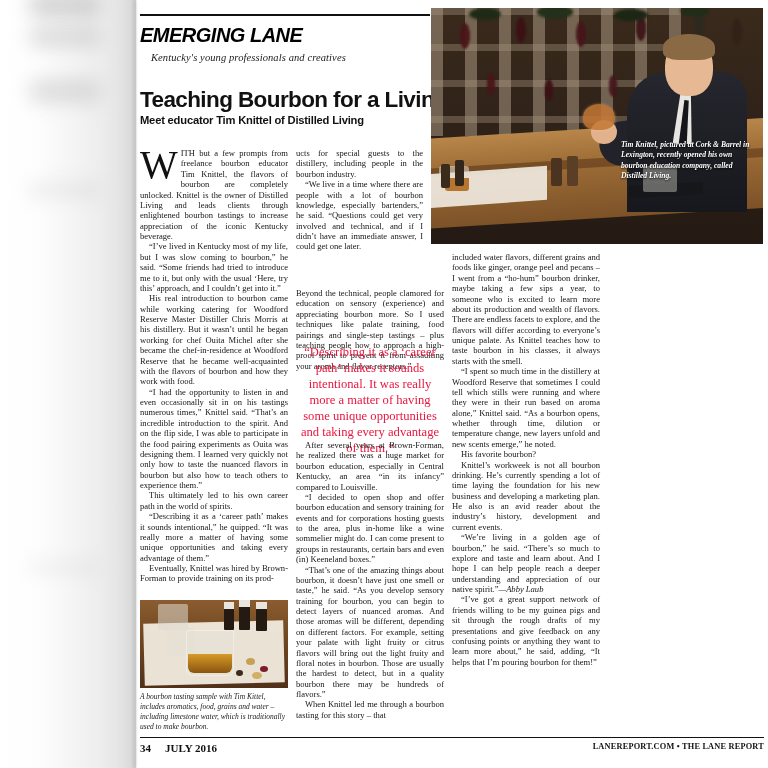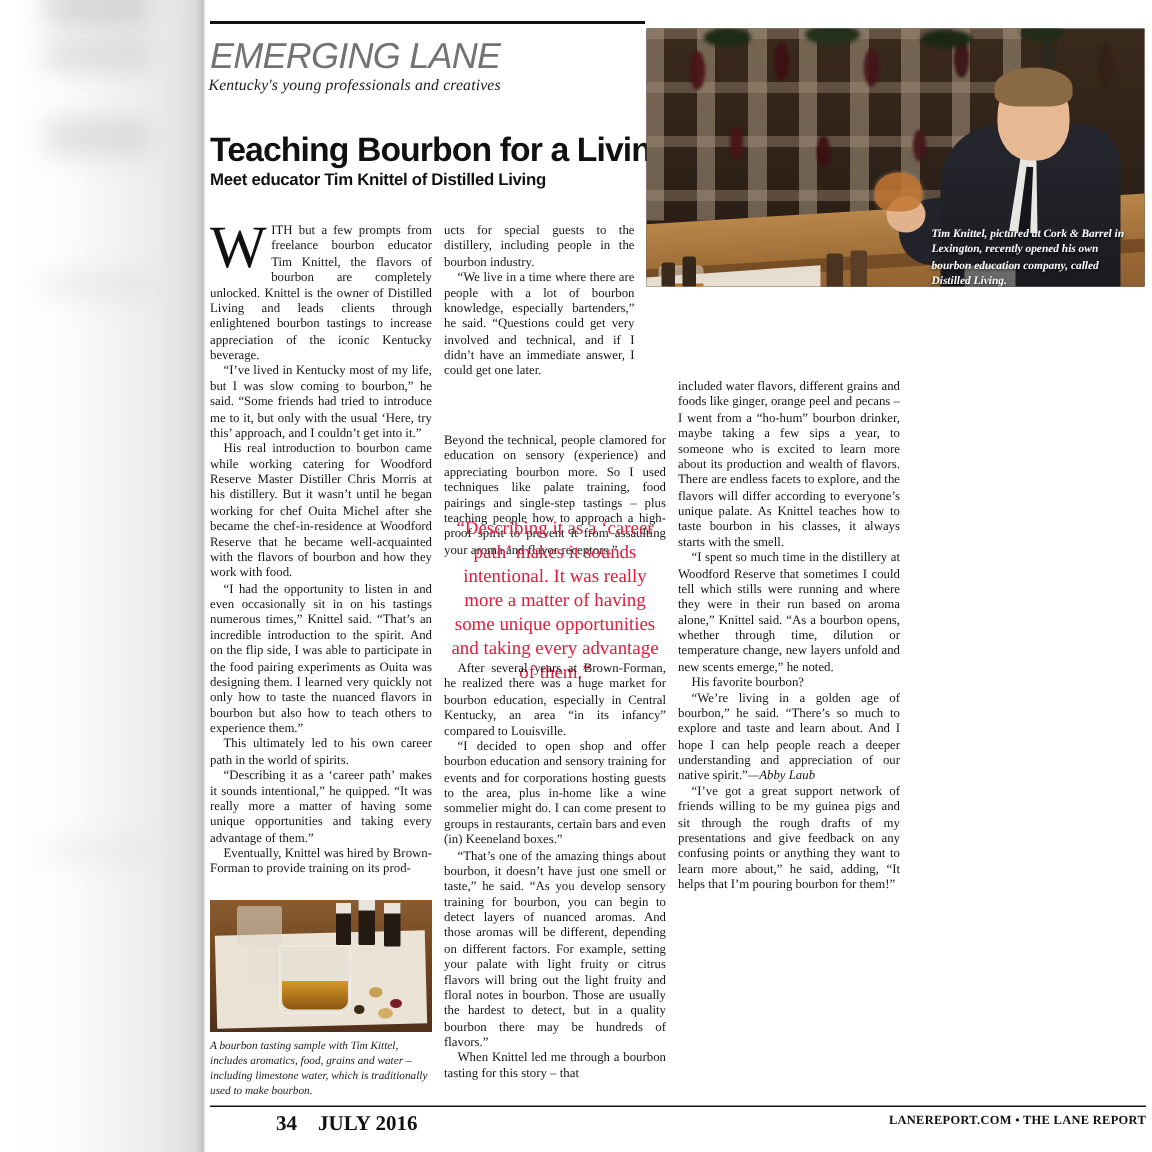--- a/index.html
+++ b/index.html
@@ -39,47 +39,47 @@
   #page { position:absolute; left:136px; top:0; width:632px; height:768px; }
 
   
   #rule-top {
     position:absolute; left:4px; top:14px; width:290px; height:2px;
     background:#111;
   }
   #kicker {
     position:absolute; left:4px; top:24px;
     font-family:"Liberation Sans", sans-serif;
-    font-weight:normal; font-style:italic;
-    font-size:24px; letter-spacing:-0.5px;
-    color:#737373;
+    font-weight:bold; font-style:italic;
+    font-size:20px; letter-spacing:-0.5px;
+    color:#000000;
   }
   #kicker-sub {
-    position:absolute; left:3px; top:52px;
+    position:absolute; left:15px; top:52px;
     font-family:"Liberation Serif", serif;
     font-style:italic; font-size:10.5px; color:#1a1a1a;
     letter-spacing:.1px;
   }
   #headline {
     position:absolute; left:4px; top:87px;
     font-family:"Liberation Sans", sans-serif;
     font-weight:bold; font-size:22.5px; color:#111;
     letter-spacing:-0.6px;
   }
   #deck {
     position:absolute; left:4px; top:114px;
     font-family:"Liberation Sans", sans-serif;
     font-weight:bold; font-size:11.2px; color:#111;
     letter-spacing:-0.2px;
   }
 
   
   #photo-main {
-    position:absolute; left:295px; top:8px; width:332px; height:172px;
-    overflow:hidden; background:#2a1d14;margin-top:11px;
+    position:absolute; left:295px; top:8px; width:332px; height:236px;
+    overflow:hidden; background:#2a1d14;
   }
   #photo-main .wall {
     position:absolute; inset:0;
     background:
       linear-gradient(to bottom, #3a2a1c 0%, #2e2118 55%, #241a13 100%);
   }
   #photo-main .rack {
     position:absolute; left:0; top:0; width:250px; height:128px;
     background:
       repeating-linear-gradient(to right,
@@ -281,21 +281,21 @@
   }
 
   
   #rule-foot {
     position:absolute; left:4px; top:737px; width:624px; height:1px;
     background:#111;
   }
   #folio {
     position:absolute; left:4px; top:742px;
     font-family:"Liberation Serif", serif;
-    font-weight:bold; font-size:14px; color:#111;margin-left:44px;
+    font-weight:bold; font-size:11px; color:#111;
   }
   #folio .num { margin-right:14px; }
   #footer-right {
     position:absolute; right:4px; top:742px;
     font-family:"Liberation Serif", serif;
     font-weight:bold; font-size:8.3px; color:#111;
     letter-spacing:.2px;
   }
   .byline { font-style:italic; }
 </style>
@@ -371,20 +371,21 @@
     <p>After several years at Brown-Forman, he realized there was a huge market for bourbon education, especially in Central Kentucky, an area “in its infancy” compared to Louisville.</p>
     <p>“I decided to open shop and offer bourbon education and sensory training for events and for corporations hosting guests to the area, plus in-home like a wine sommelier might do. I can come present to groups in restaurants, certain bars and even (in) Keeneland boxes.”</p>
     <p>“That’s one of the amazing things about bourbon, it doesn’t have just one smell or taste,” he said. “As you develop sensory training for bourbon, you can begin to detect layers of nuanced aromas. And those aromas will be different, depending on different factors. For example, setting your palate with light fruity or citrus flavors will bring out the light fruity and floral notes in bourbon. Those are usually the hardest to detect, but in a quality bourbon there may be hundreds of flavors.”</p>
     <p>When Knittel led me through a bourbon tasting for this story – that</p>
   </div>
 
   <div id="col3" class="col">
     <p class="noindent">included water flavors, different grains and foods like ginger, orange peel and pecans – I went from a “ho-hum” bourbon drinker, maybe taking a few sips a year, to someone who is excited to learn more about its production and wealth of flavors. There are endless facets to explore, and the flavors will differ according to everyone’s unique palate. As Knittel teaches how to taste bourbon in his classes, it always starts with the smell.</p>
     <p>“I spent so much time in the distillery at Woodford Reserve that sometimes I could tell which stills were running and where they were in their run based on aroma alone,” Knittel said. “As a bourbon opens, whether through time, dilution or temperature change, new layers unfold and new scents emerge,” he noted.</p>
     <p>His favorite bourbon?</p>
+    <p>Knittel’s workweek is not all bourbon drinking. He’s currently spending a lot of time laying the foundation for his new business and developing a marketing plan. He also is an avid reader about the industry’s history, development and current events.</p>
     <p><span>“We’re living in a golden age of bourbon,” he said. “There’s so much to explore and taste and learn about. And I hope I can help people reach a deeper understanding and appreciation of our native spirit.”</span><span class="byline">—Abby Laub</span></p>
     <p>“I’ve got a great support network of friends willing to be my guinea pigs and sit through the rough drafts of my presentations and give feedback on any confusing points or anything they want to learn more about,” he said, adding, “It helps that I’m pouring bourbon for them!”</p>
   </div>
 
   <div id="photo-low">
     <div class="table"></div>
     <div class="cloth"></div>
     <div class="g-back"></div>
     <div class="g-mid"></div>
     <div class="bot b1">

